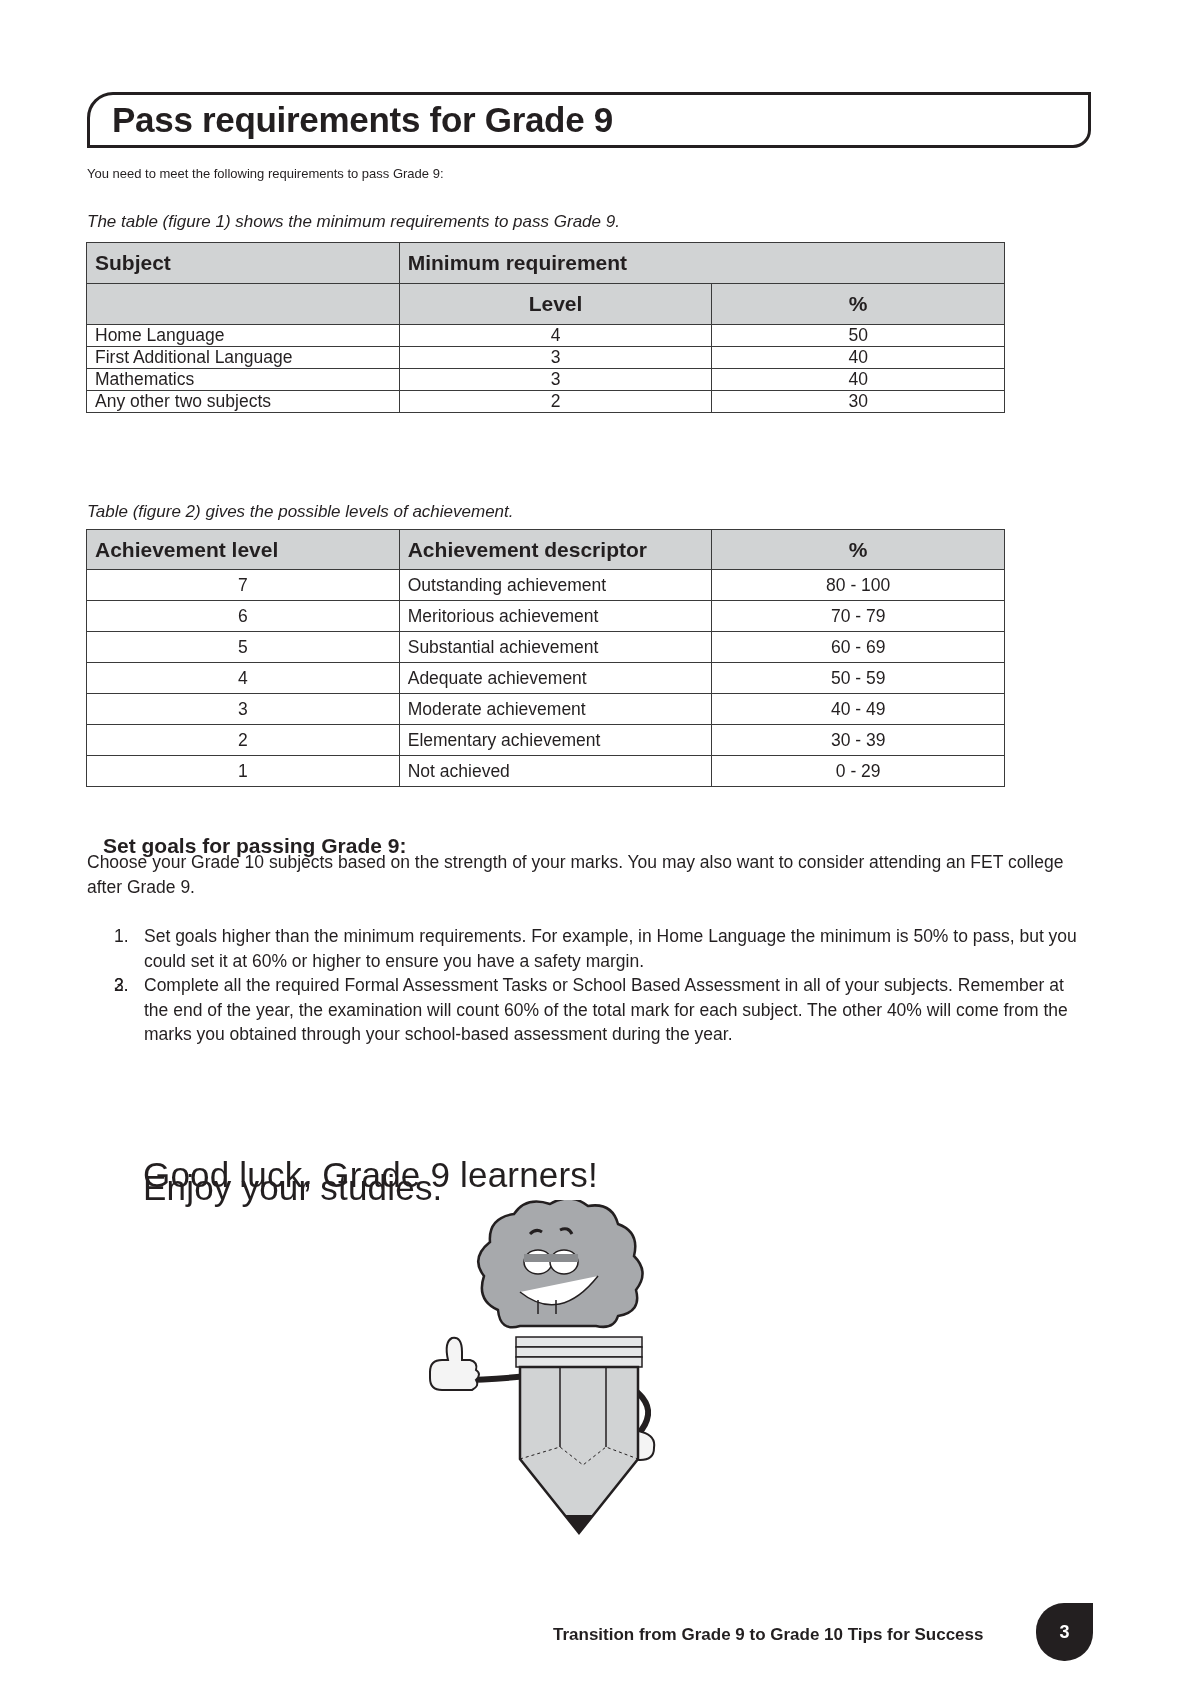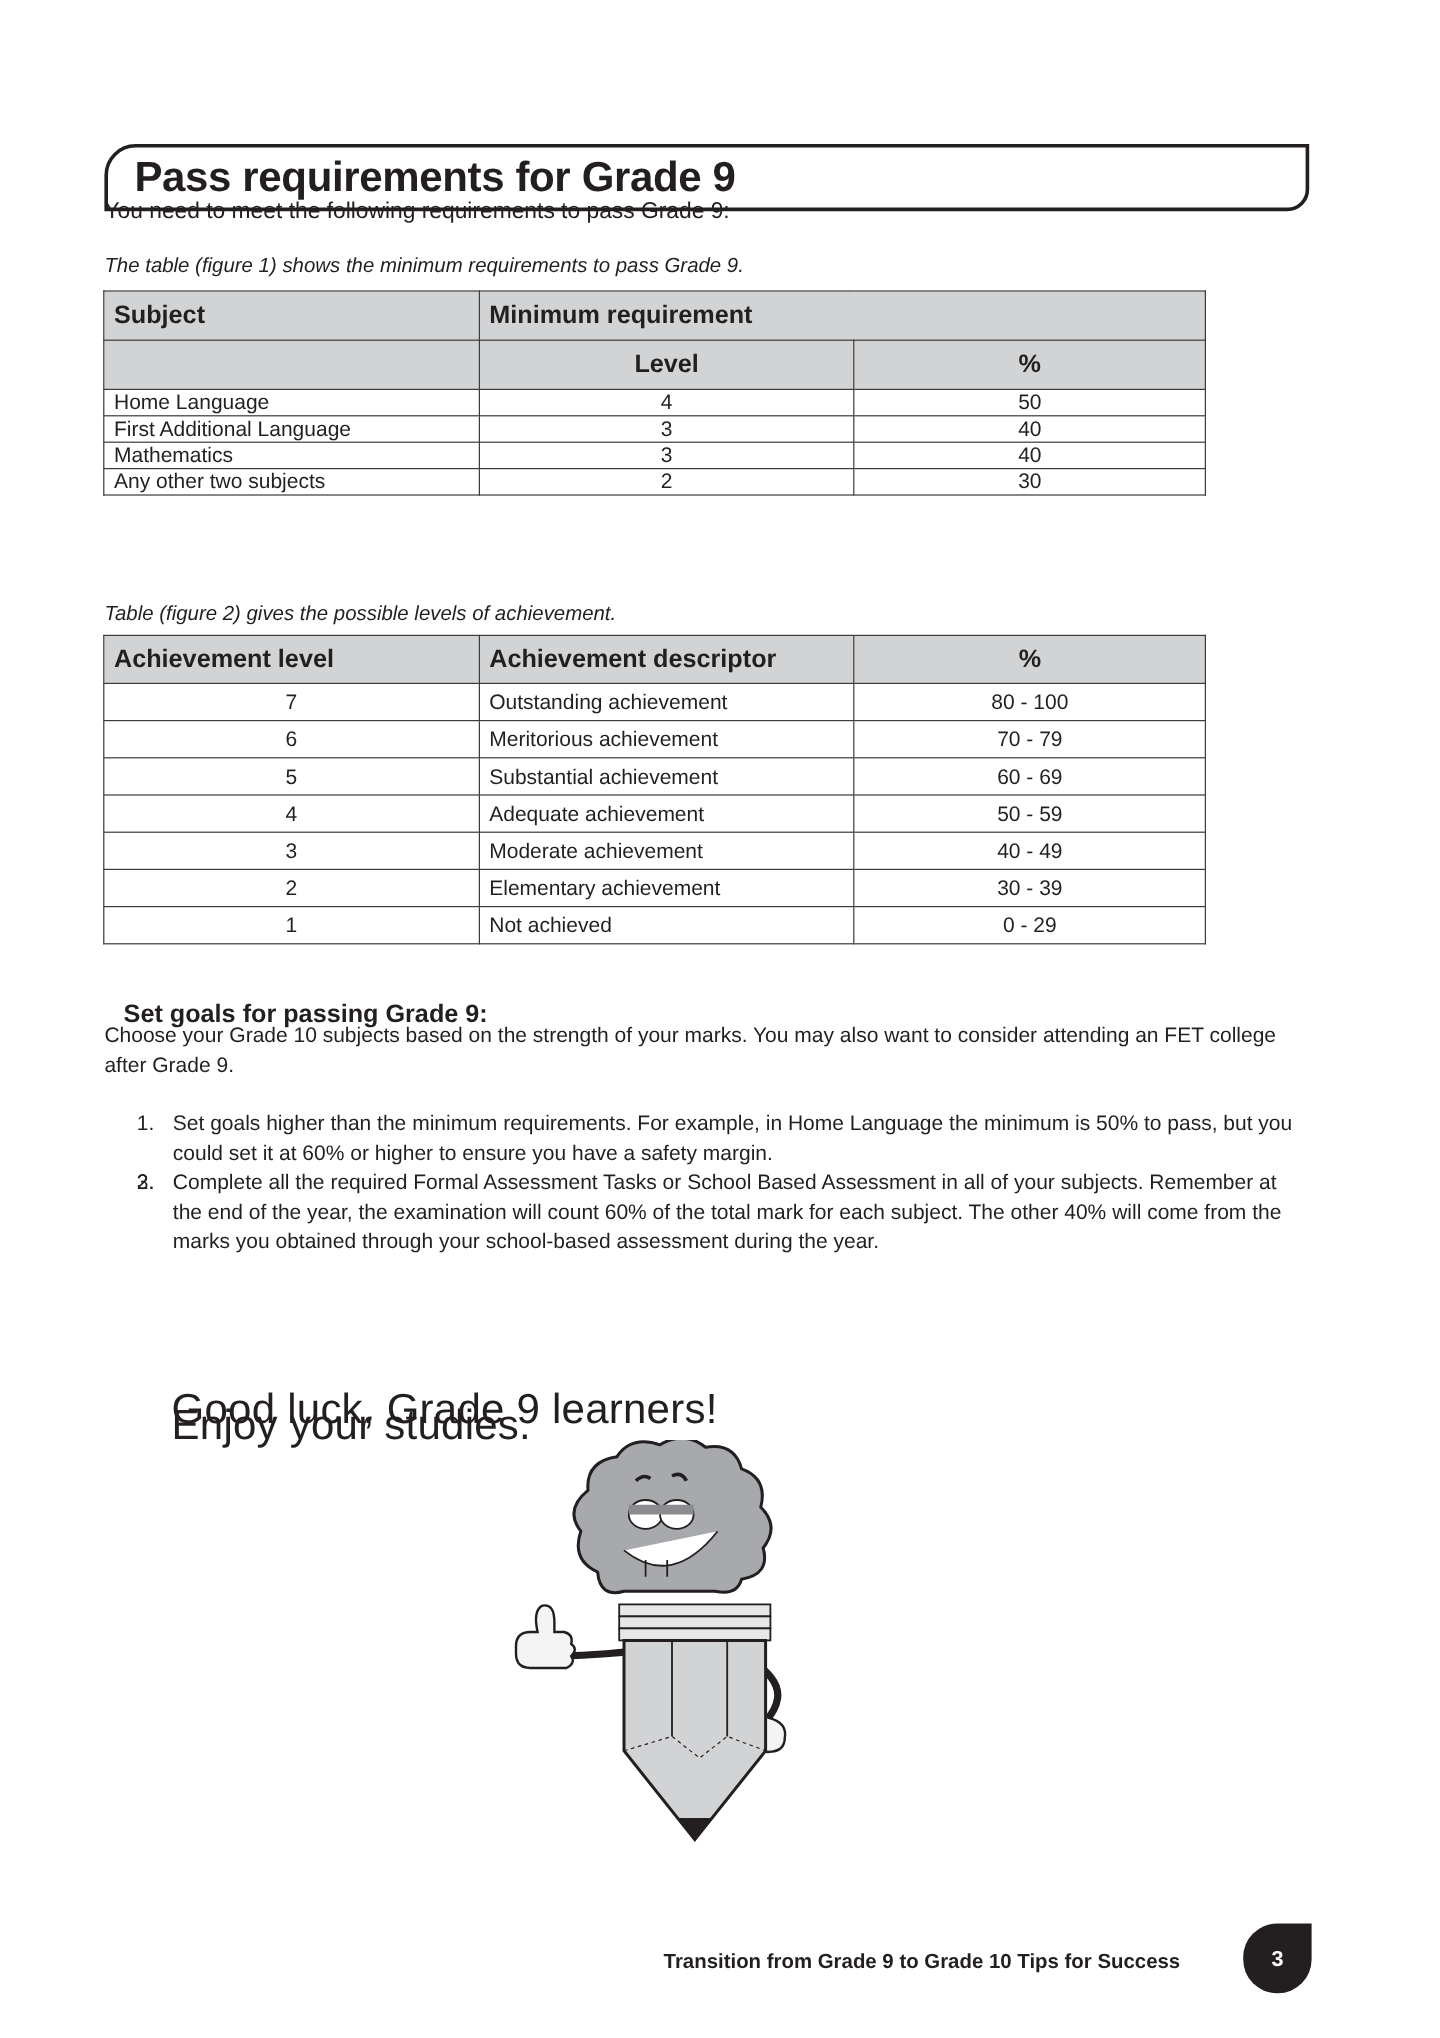--- a/index.html
+++ b/index.html
@@ -1,32 +1,32 @@
 <!DOCTYPE html>
 <html><head>
 <meta charset="utf-8">
 <style>
   html, body { margin: 0; padding: 0; background: #ffffff; }
   body {
     width: 1200px; height: 1698px; position: relative; overflow: hidden;
     font-family: "Liberation Sans", sans-serif; color: #231f20;
   }
   .page-title-box {
-    position: absolute; left: 87px; top: 120px; width: 1004px; height: 56px;
+    position: absolute; left: 87px; top: 92px; width: 1004px; height: 56px;
     border: 3px solid #231f20; box-sizing: border-box;
     border-radius: 26px 0 18px 0;
     background: #fff;
   }
   .page-title {
     position: absolute; left: 22px; top: 5px;
     font-size: 35px; font-weight: bold; letter-spacing: -0.3px; color: #231f20;
     margin: 0; line-height: 40px;
   }
   .intro {
-    position: absolute; left: 87px; top: 166px; font-size: 19px; margin: 0;
+    position: absolute; left: 87px; top: 166px; font-size: 13px; margin: 0;
   }
   .caption {
     position: absolute; left: 87px; font-size: 17px; font-style: italic; margin: 0;
   }
   table.grid {
     position: absolute; left: 86px; border-collapse: collapse;
     font-size: 17.5px; color: #231f20;
   }
   table.grid td, table.grid th {
     border: 1.5px solid #3a3a3a; padding: 0 8px; box-sizing: border-box;

